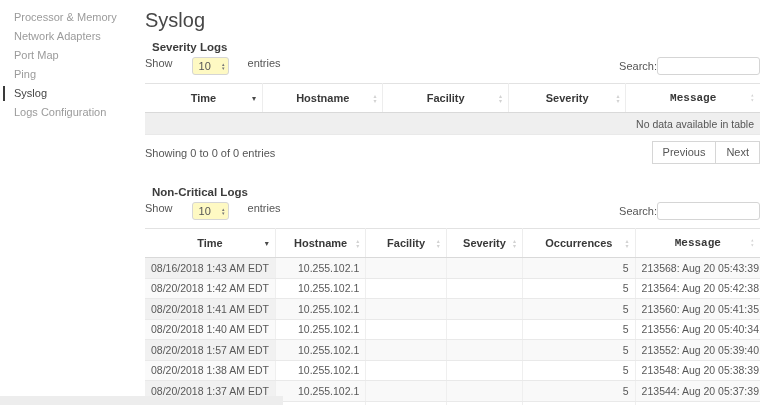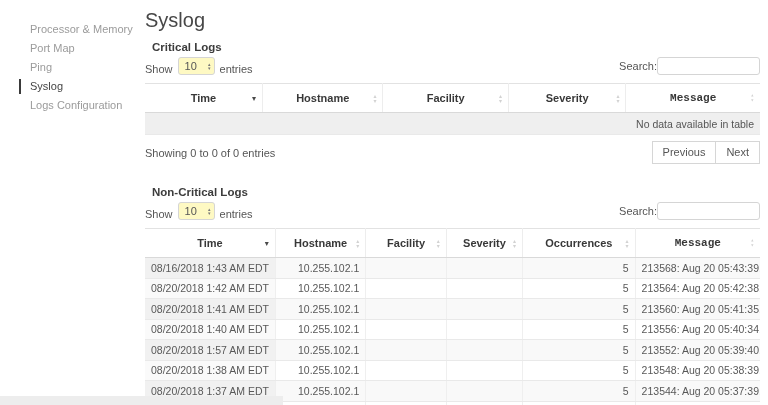--- a/index.html
+++ b/index.html
@@ -1,36 +1,36 @@
 <!DOCTYPE html>
 <html><head>
 <meta charset="utf-8">
 <style>
   * { margin:0; padding:0; box-sizing:border-box; }
   html,body { width:768px; height:405px; overflow:hidden; background:#ffffff;
     font-family:"Liberation Sans","DejaVu Sans",sans-serif; color:#555; }
   .app { position:relative; width:768px; height:405px; background:#fff; }
 
   
-  .sidebar { position:absolute; left:16px; top:0; width:140px; padding-top:20px; }
+  .sidebar { position:absolute; left:0; top:0; width:140px; padding-top:8px; }
   .side-item { position:relative; font-size:11px; line-height:19px; color:#9b9b9b;
     padding-left:14px; cursor:pointer; white-space:nowrap; }
   .side-item.active { color:#454545; }
   .side-item.active::before { content:""; position:absolute; left:3px; top:2px;
     width:2px; height:15px; background:#3a3a3a; }
 
   
   .main { position:absolute; left:145px; top:0; width:615px; padding-top:8px; }
   h1.page-title { font-size:20px; font-weight:normal; color:#474747; margin:0 0 8px 0; line-height:24px; }
 
   .sec-title { display:block; font-size:11.5px; font-weight:bold; color:#3c3c3c;
     margin:4px 0 2px 7px; line-height:14px; }
   .controls { display:flex; justify-content:space-between; align-items:center;
     font-size:11px; color:#555; margin-bottom:7px; height:20px; }
-  .length-ctl { display:flex; align-items:flex-end; gap:5px; }
+  .length-ctl { display:flex; align-items:flex-start; gap:19px; }
   .page-size { display:inline-flex; justify-content:space-between; align-items:center;
     width:37px; height:18px; border:1px solid #d5d5d5; border-radius:3px;
     padding:0 3px 0 6px; font-size:11px; color:#555; cursor:pointer; background:#fef9c3; }
   .spinner { display:inline-flex; flex-direction:column; font-size:5px; line-height:4px;
     color:#777; font-style:normal; }
   .spinner i { font-style:normal; }
   .search-ctl { display:flex; align-items:center; }
   .search-ctl input { width:103px; height:18px; border:1px solid #d5d5d5; border-radius:3px;
     font-size:11px; padding:0 4px; outline:none; color:#555; }
 
@@ -72,31 +72,32 @@
   .noncritical-sec { margin-top:21px; }
   .page-edge { position:absolute; left:0; top:396px; width:283px; height:9px; background:#ededed; }
 </style>
 </head>
 <body>
 
 <div class="app">
 
   <nav class="sidebar">
       <div class="side-item"><span>Processor &amp; Memory</span></div>
+      <div class="side-item"><span>Network Adapters</span></div>
       <div class="side-item"><span>Port Map</span></div>
       <div class="side-item"><span>Ping</span></div>
       <div class="side-item active"><span>Syslog</span></div>
       <div class="side-item"><span>Logs Configuration</span></div>
     </nav>
 
   <main class="main">
     <h1 class="page-title">Syslog</h1>
 
     <section>
-      <span class="sec-title">Critical Logs</span>
+      <span class="sec-title">Severity Logs</span>
       <div class="controls">
         <div class="length-ctl">
           <span>Show</span>
           <span class="page-size">
             <span>10</span>
             <span class="spinner">
                 <i>▴</i>
                 <i>▾</i>
               </span>
           </span>

